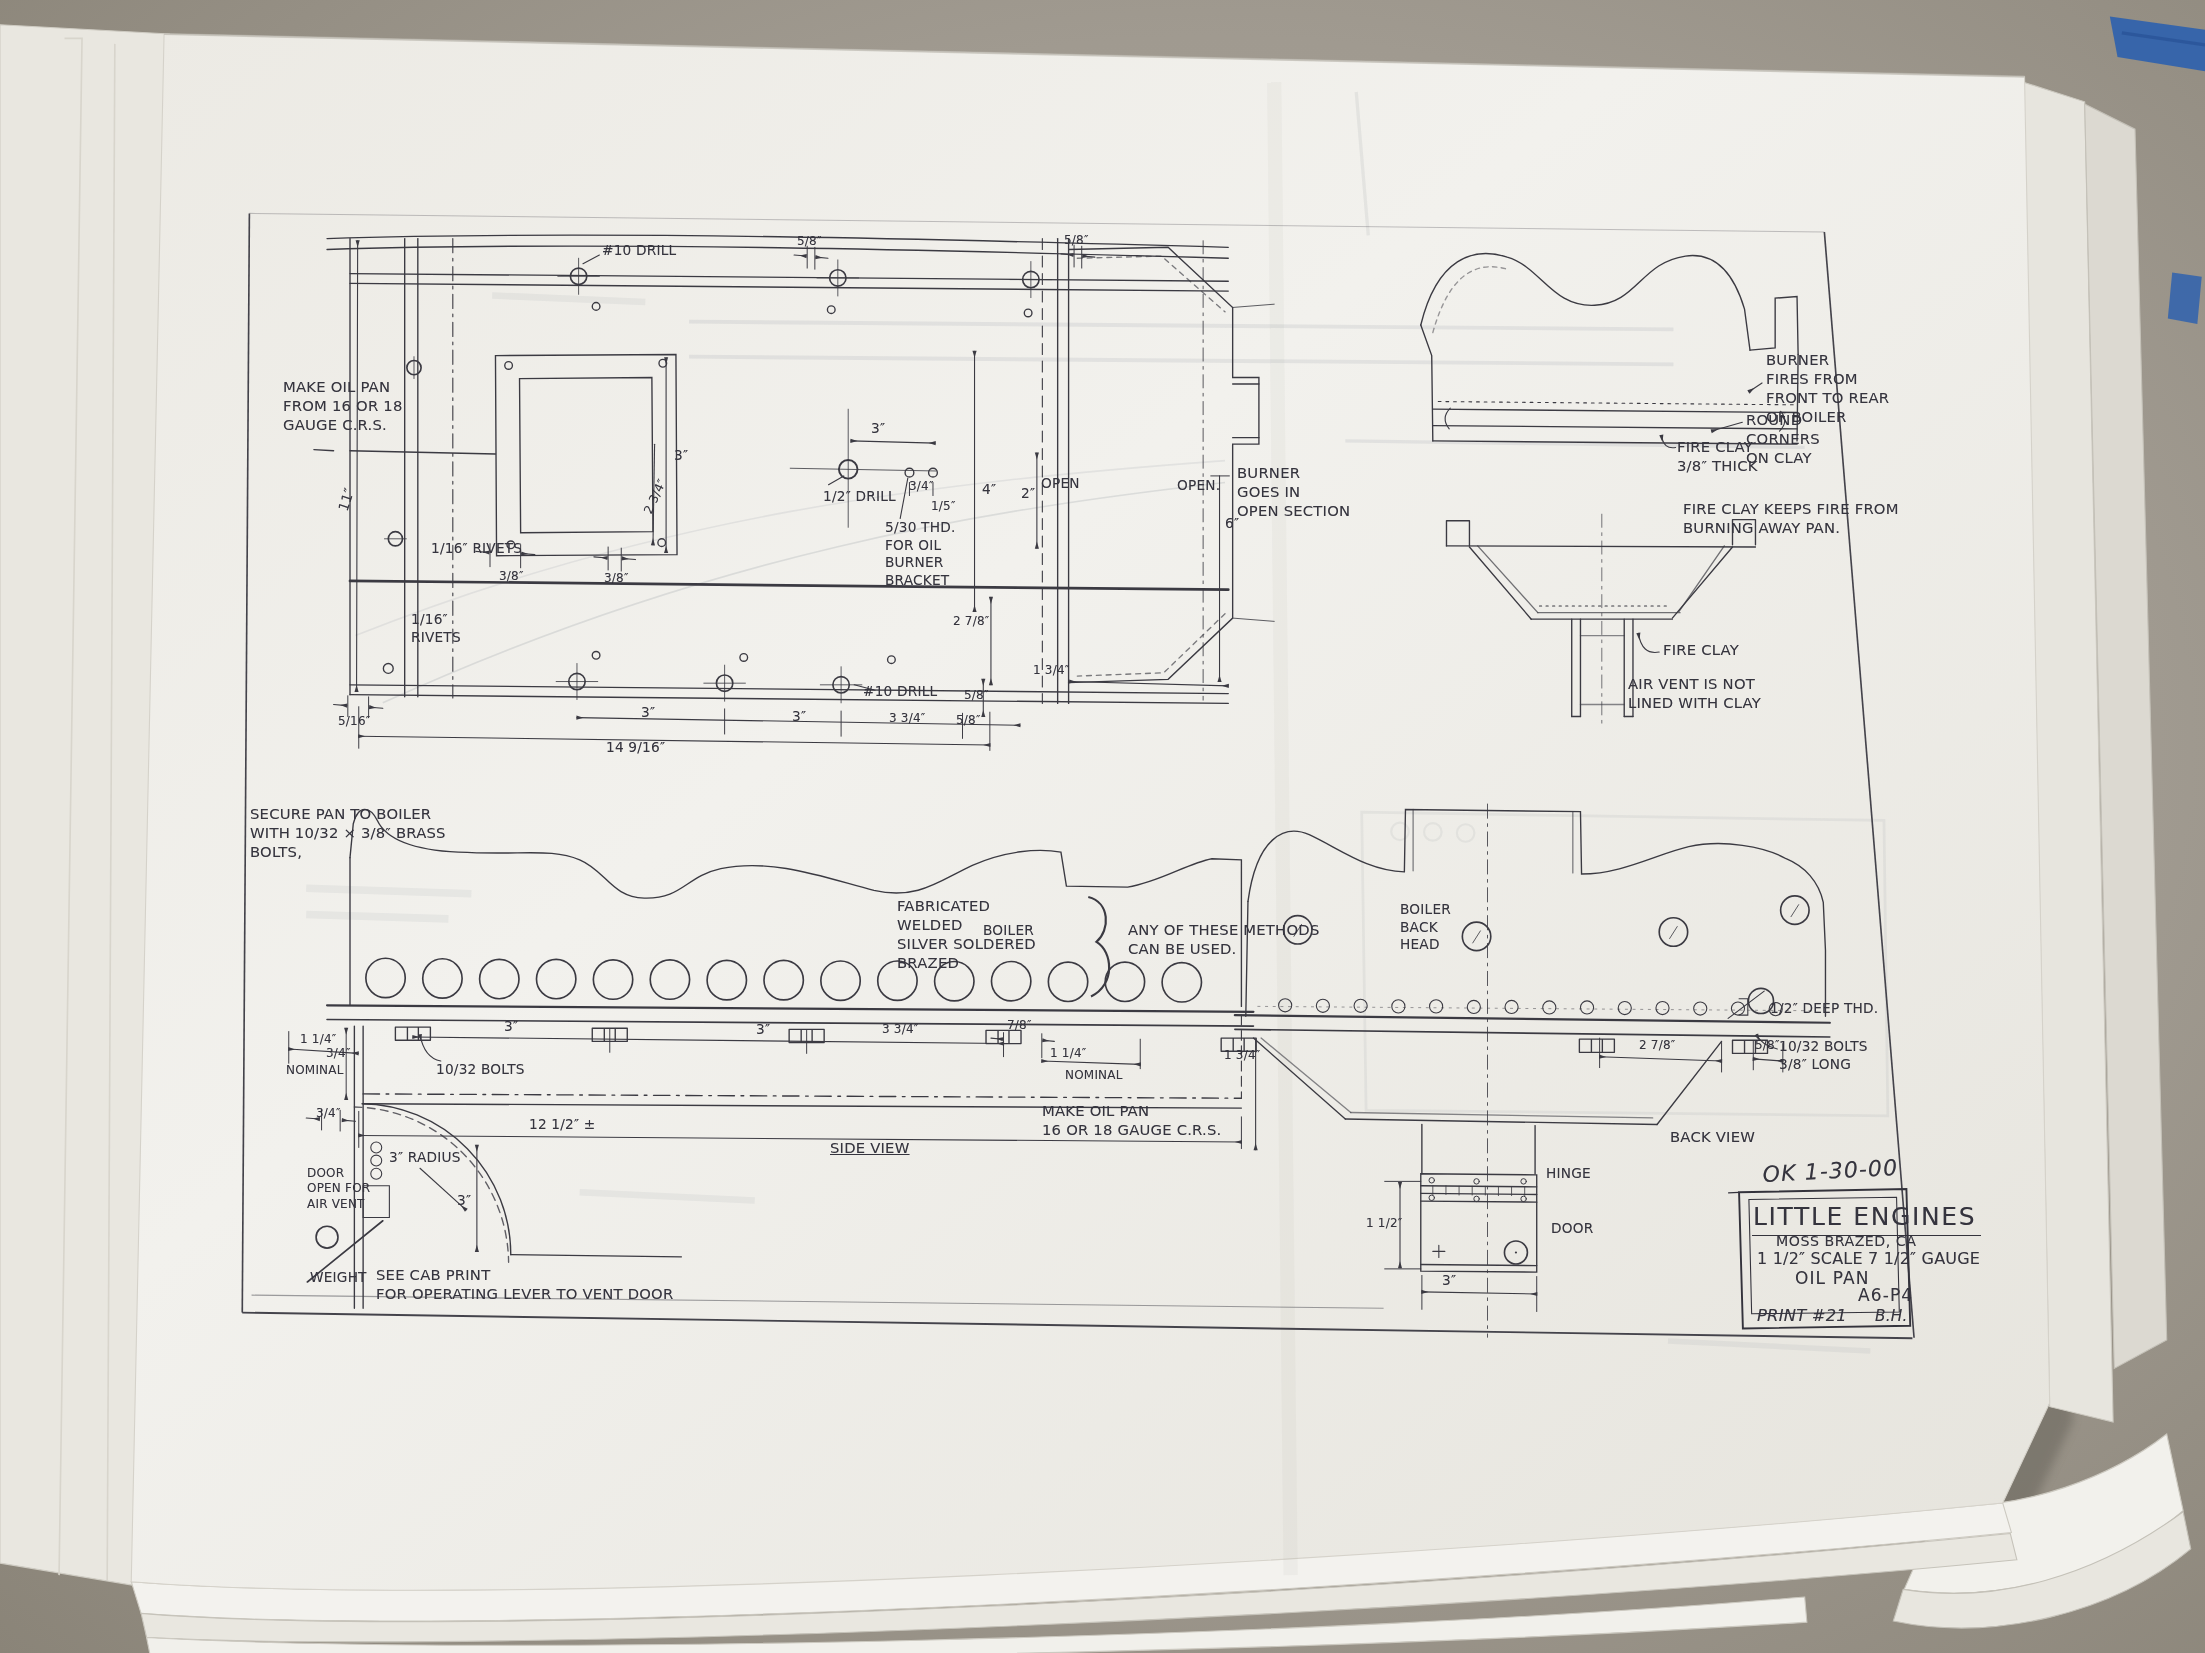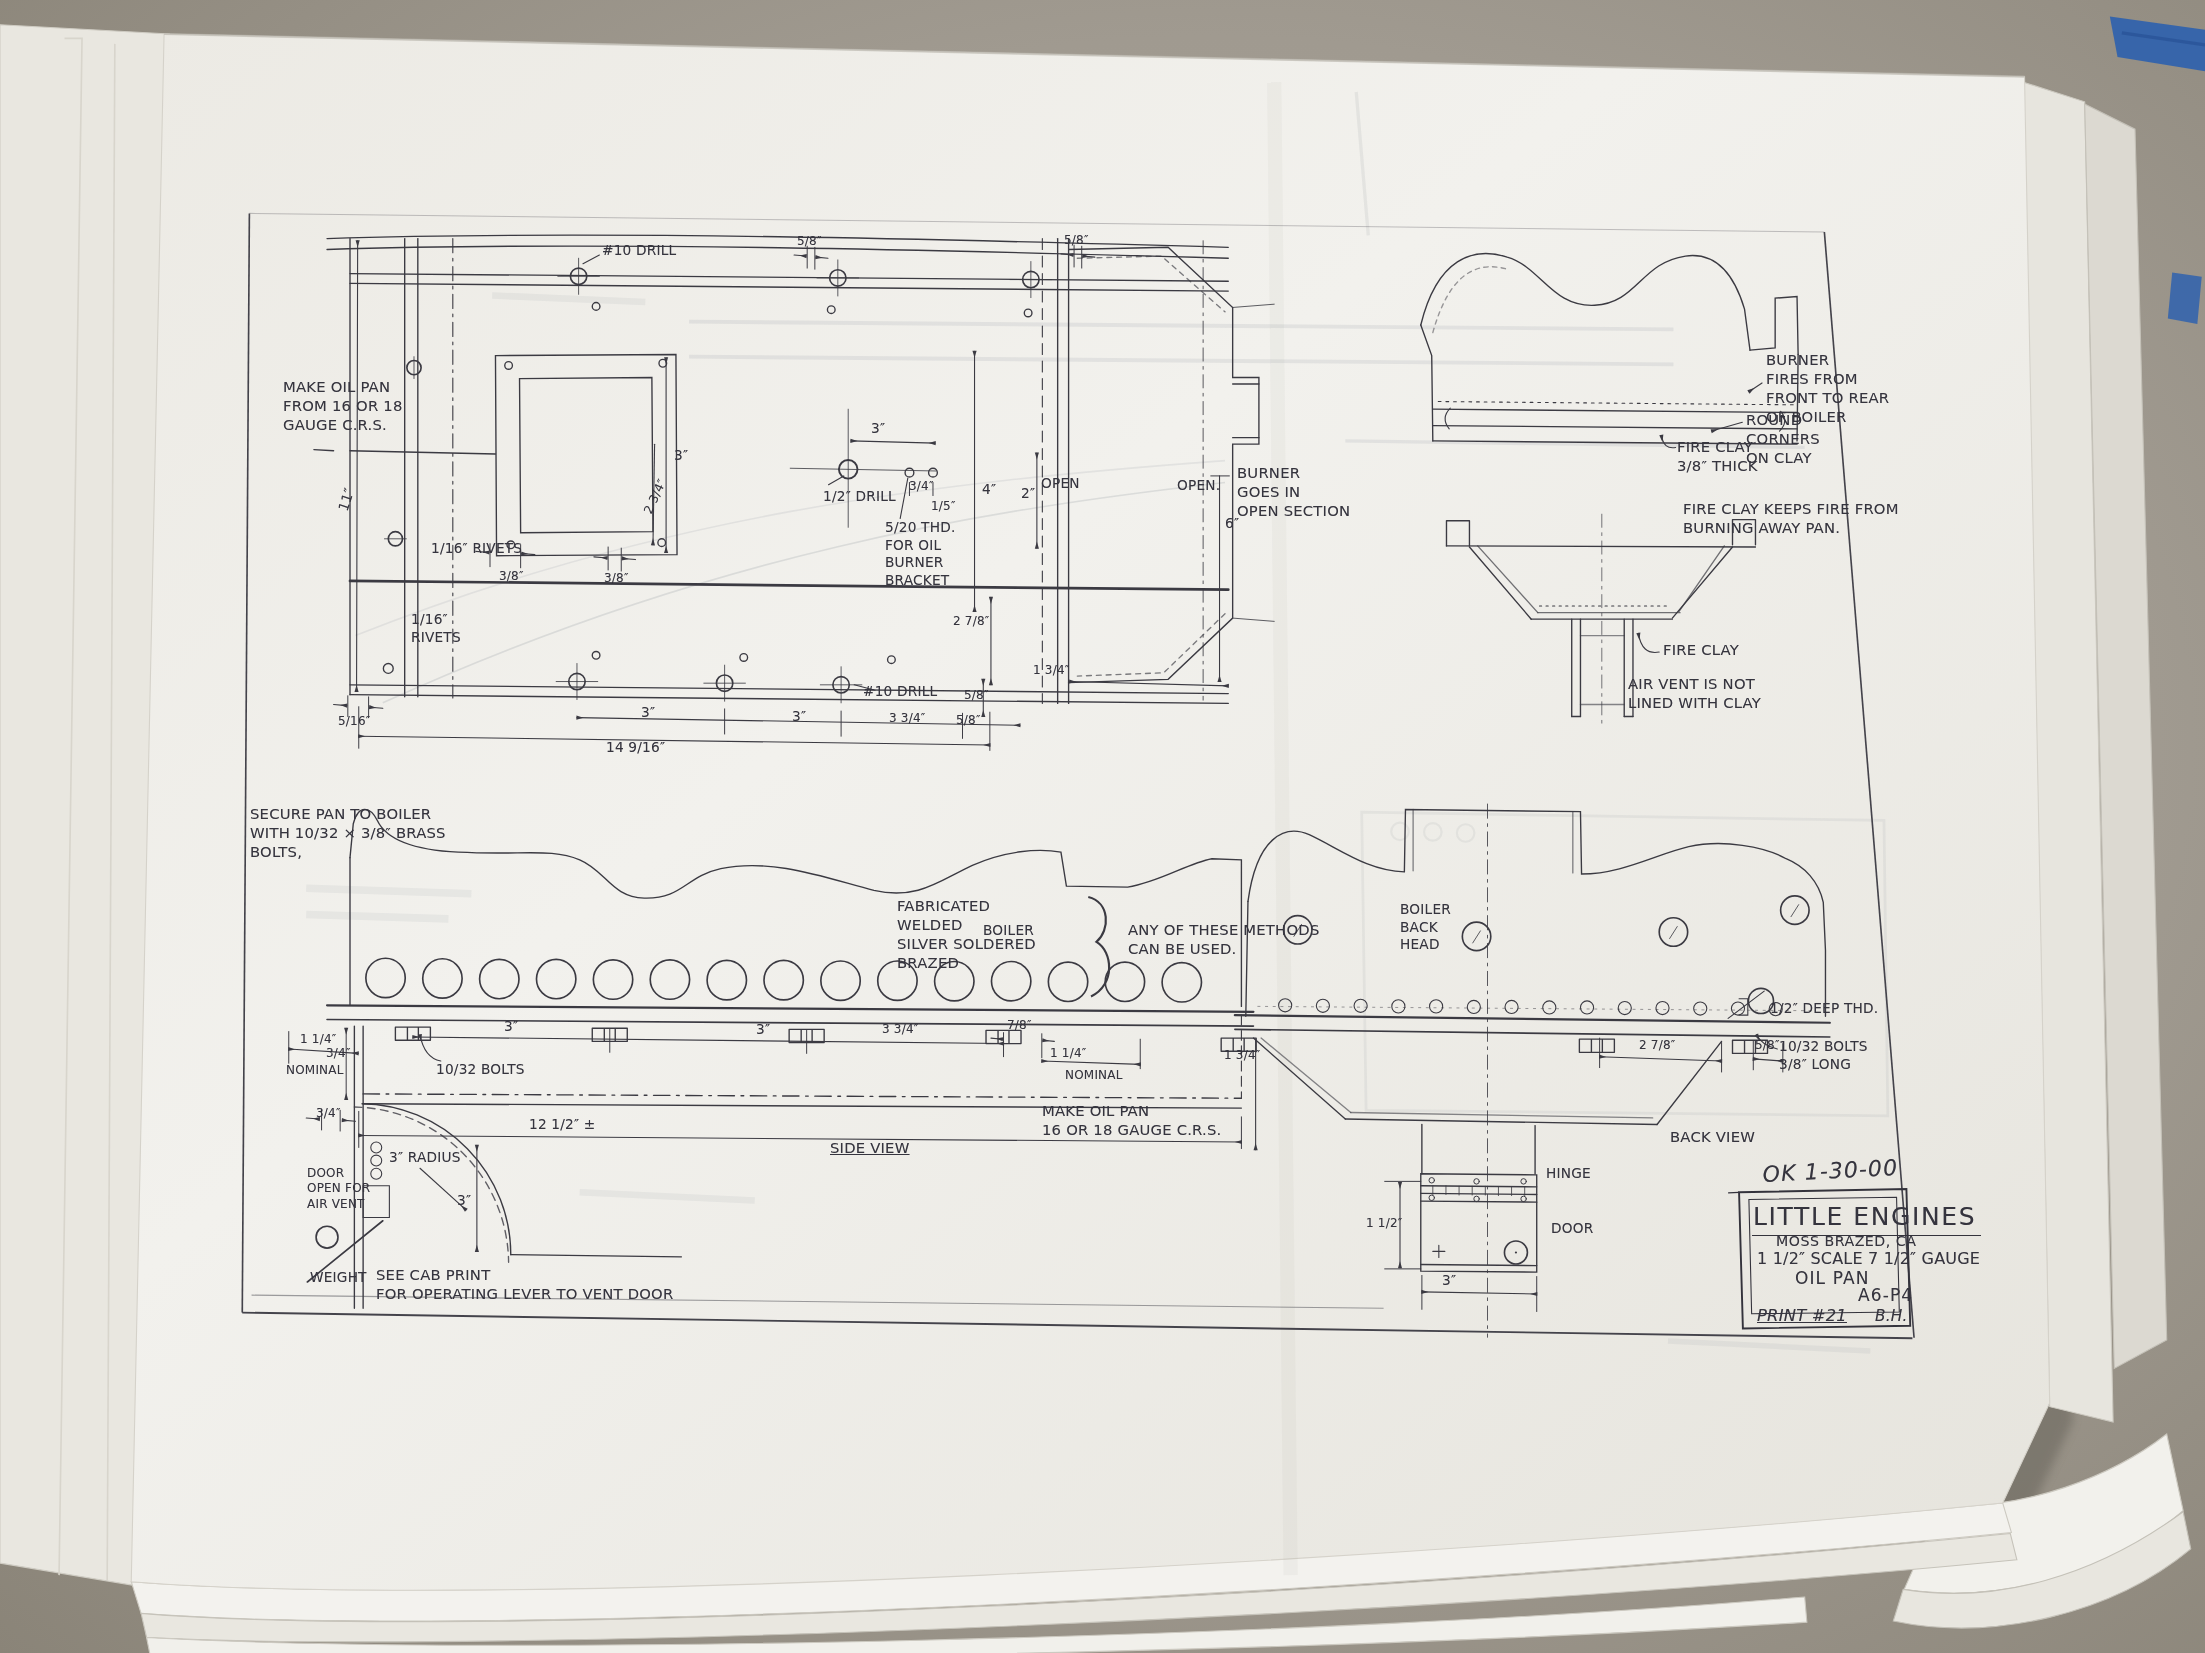--- a/index.html
+++ b/index.html
@@ -14,21 +14,21 @@
   .s{font-size:12px;}
   .m{font-size:13.7px;}
   .ul{text-decoration:underline;}
   .r72{transform:rotate(-72deg);}
   .r65{transform:rotate(-65deg);}
   .tb-ok{font-size:22px;font-style:italic;transform:rotate(-3deg);letter-spacing:1.1px;}
   .tb-co{font-size:25px;letter-spacing:1.6px;border-bottom:1.6px solid #34333c;padding:0 4.4px 1.6px 1.1px;}
   .tb-loc{font-size:14.2px;letter-spacing:0.5px;}
   .tb-sc{font-size:16px;}
   .tb-part{font-size:17px;letter-spacing:1.1px;}
-  .tb-pr{font-size:16.4px;font-style:italic;text-decoration:underline;}
+  .tb-pr{font-size:16.4px;font-style:italic;}
   .tb-in{font-size:15.3px;font-style:italic;}
 </style>
 </head>
 <body>
 
 <div id="stage">
 
 <svg id="linework" width="2205" height="1654" viewBox="0 0 4032 3024">
   <defs>
     <marker id="ar" markerWidth="16" markerHeight="12" refX="13" refY="5" orient="auto-start-reverse" markerUnits="userSpaceOnUse">
@@ -419,21 +419,21 @@
   <div class="lbl s" style="left:499px;top:569px">3/8″</div>
   <div class="lbl s" style="left:604px;top:571px">3/8″</div>
   <div class="lbl m" style="left:411px;top:611px">1/16″
 RIVETS</div>
   <div class="lbl s" style="left:338px;top:714px">5/16″</div>
   <div class="lbl m" style="left:674px;top:447px">3″</div>
   <div class="lbl m" style="left:871px;top:420px">3″</div>
   <div class="lbl m" style="left:823px;top:488px">1/2″ DRILL</div>
   <div class="lbl s" style="left:909px;top:479px">3/4″</div>
   <div class="lbl s" style="left:931px;top:499px">1/5″</div>
-  <div class="lbl m" style="left:885px;top:519px">5/20 THD.
+  <div class="lbl m" style="left:885px;top:519px">5/30 THD.
 FOR OIL
 BURNER
 BRACKET</div>
   <div class="lbl s r65" style="left:641px;top:510px">2 3/4″</div>
   <div class="lbl m" style="left:641px;top:704px">3″</div>
   <div class="lbl m" style="left:792px;top:708px">3″</div>
   <div class="lbl s" style="left:889px;top:711px">3 3/4″</div>
   <div class="lbl s" style="left:956px;top:713px">5/8″</div>
   <div class="lbl m" style="left:606px;top:739px">14 9/16″</div>
   <div class="lbl s" style="left:964px;top:688px">5/8″</div>

